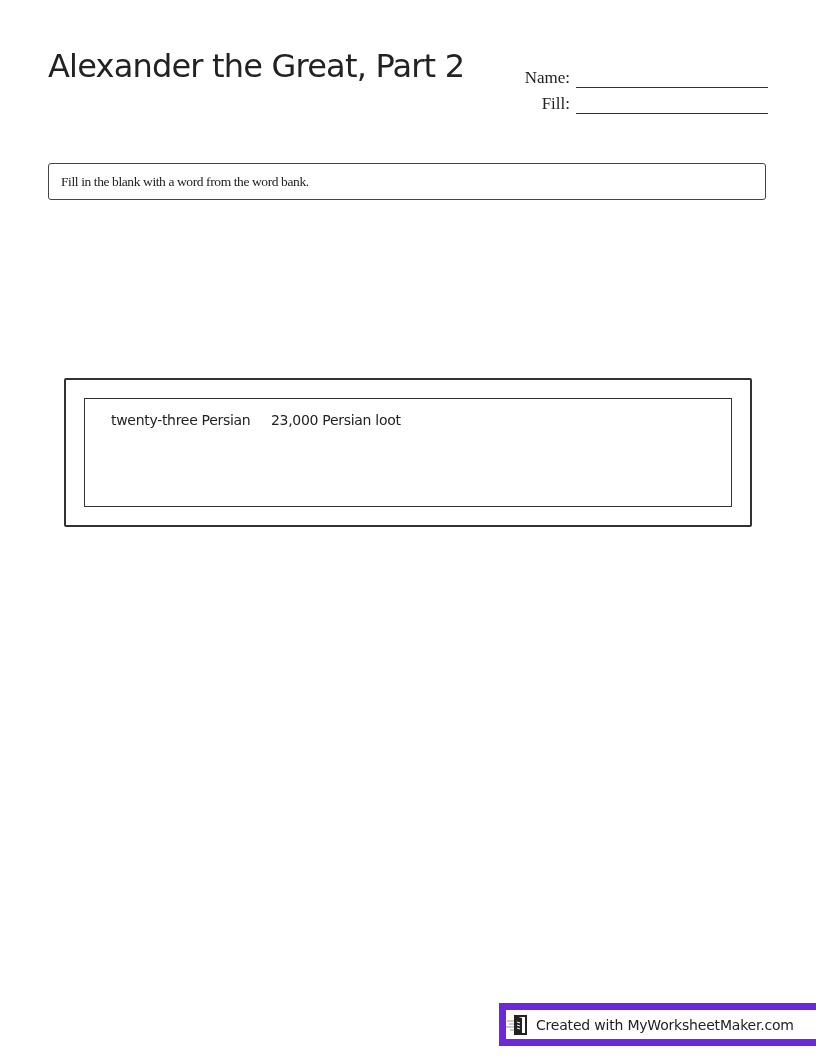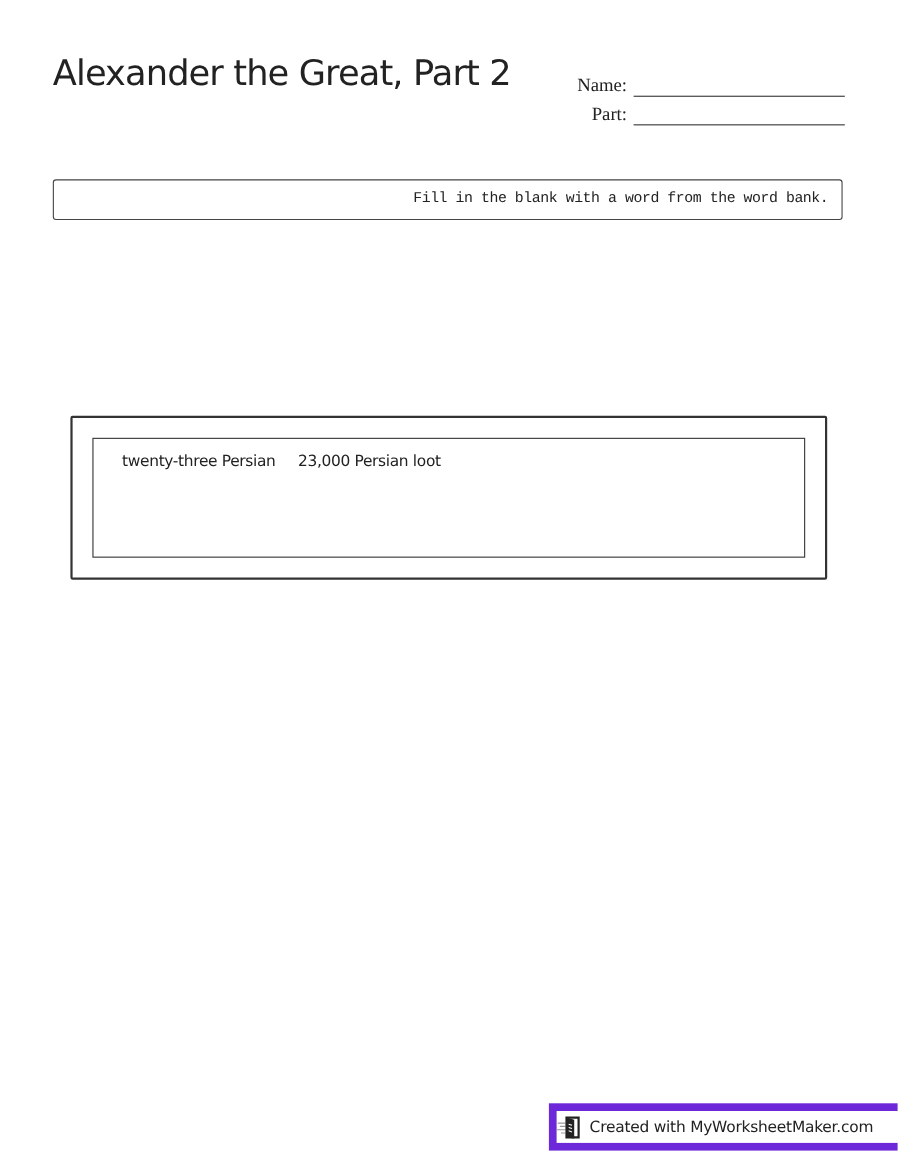--- a/index.html
+++ b/index.html
@@ -57,22 +57,21 @@
       height: 37px;
       box-sizing: border-box;
       border: 1px solid #444;
       border-radius: 3px;
       padding: 0 12px;
       display: flex;
       align-items: center;
       font-size: 13.5px;
       letter-spacing: -0.4px;
       color: #222;
-      font-family: Liberation Mono, monospace;
-      justify-content: flex-end;
+      font-family: Liberation Serif, serif;
     }
 
     .word-bank {
       position: absolute;
       left: 64px;
       top: 378px;
       width: 688px;
       height: 149px;
       box-sizing: border-box;
       border: 2px solid #333;
@@ -124,21 +123,21 @@
 <body>
 
 <h1 class="title">Alexander the Great, Part 2</h1>
 
 <div class="field-row row-name">
   <span class="field-label">Name:</span>
   <span class="field-line"></span>
 </div>
 
 <div class="field-row row-date">
-  <span class="field-label">Part:</span>
+  <span class="field-label">Fill:</span>
   <span class="field-line"></span>
 </div>
 
 <div class="instructions">
   <span>Fill in the blank with a word from the word bank.</span>
 </div>
 
 <div class="word-bank">
   <div class="word-bank-inner">
     <div class="wb-cell" style="left:26px; top:12px;">

